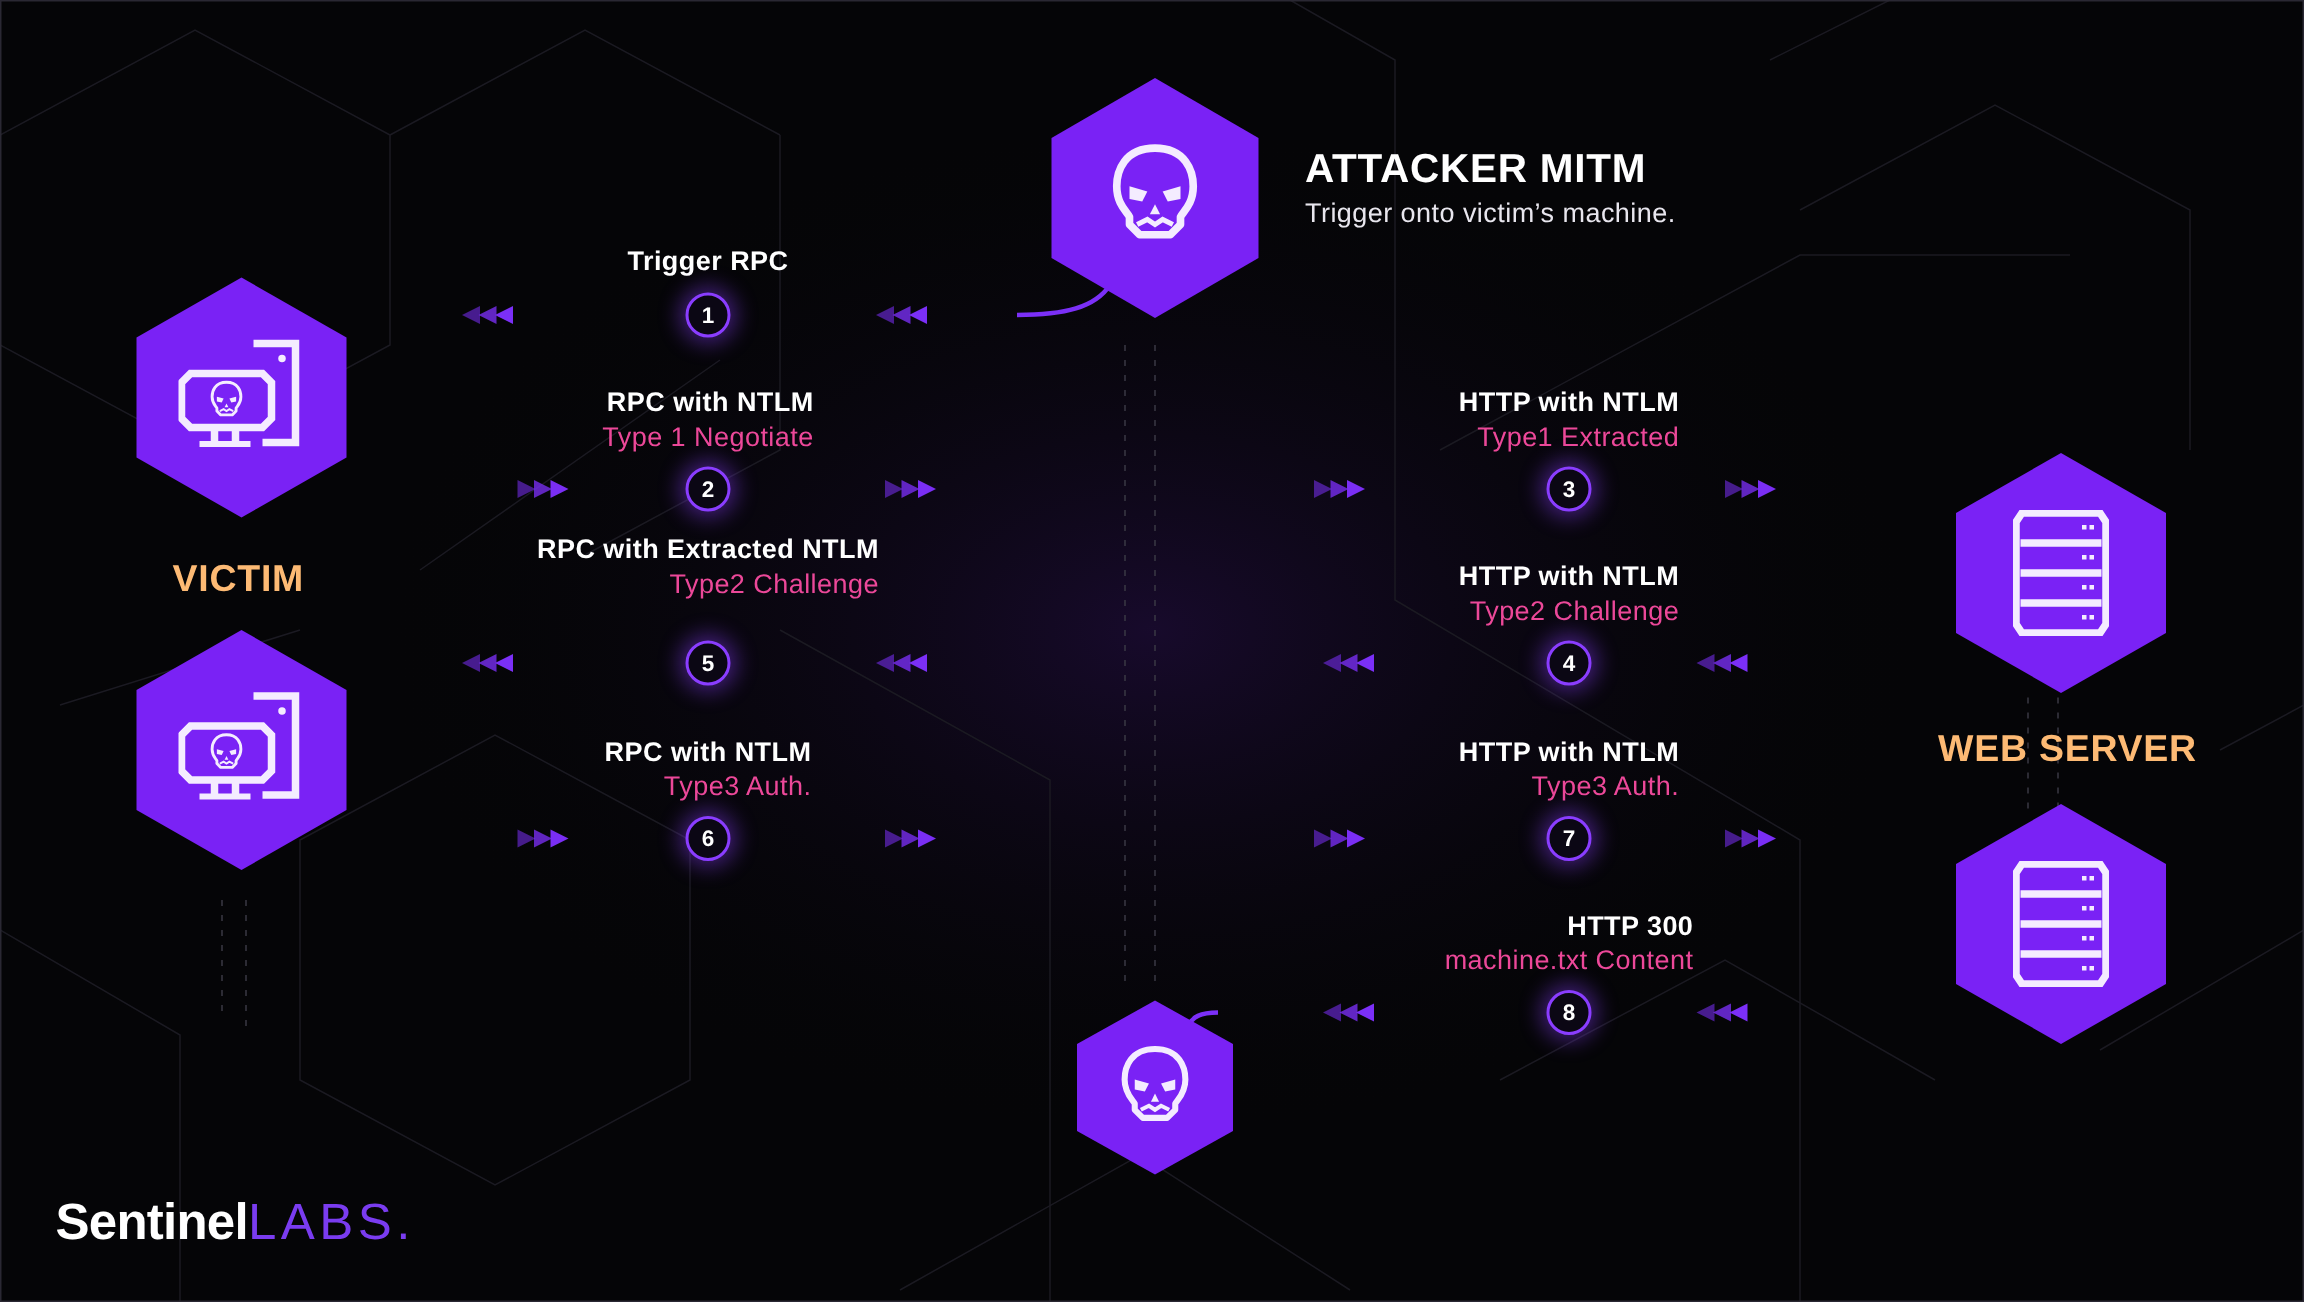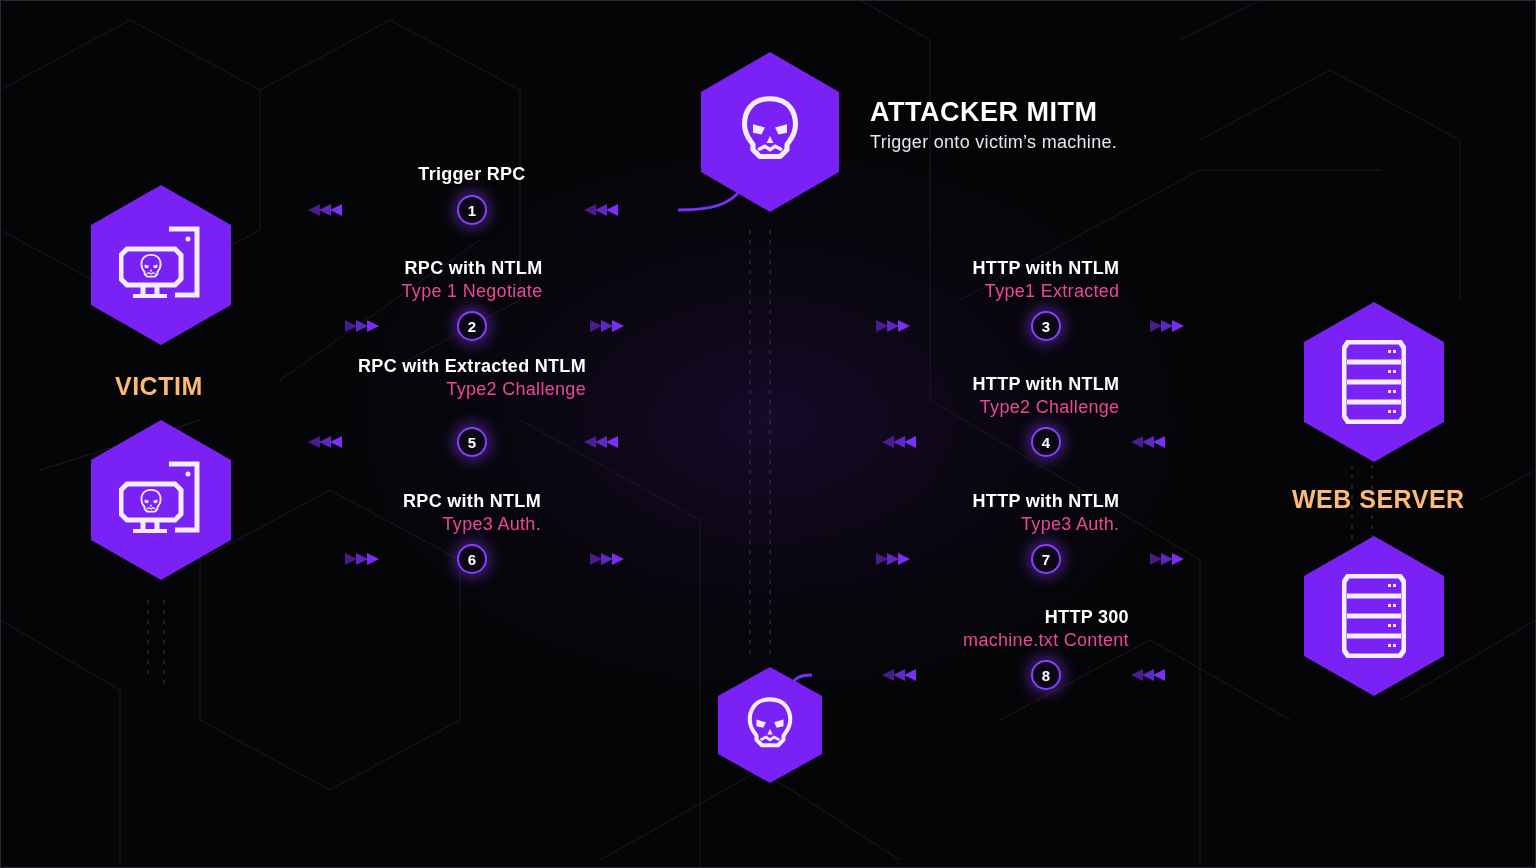--- a/index.html
+++ b/index.html
@@ -250,15 +250,18 @@
         <div class="s">Type3 Auth.</div>
       </div>
       <div class="badge" style="left: 1046px; top: 559px;">7</div>
       <div class="lbl" style="left: 1046px; top: 607px;">
         <div class="t">HTTP 300</div>
         <div class="s">machine.txt Content</div>
       </div>
       <div class="badge" style="left: 1046px; top: 675px;">8</div>
     </div>
 
+  <div class="logo">
+    <span class="a">Sentinel</span><span class="b">LABS.</span>
+  </div>
 
   <div class="frame"></div>
 </div>
 
 </body></html>

